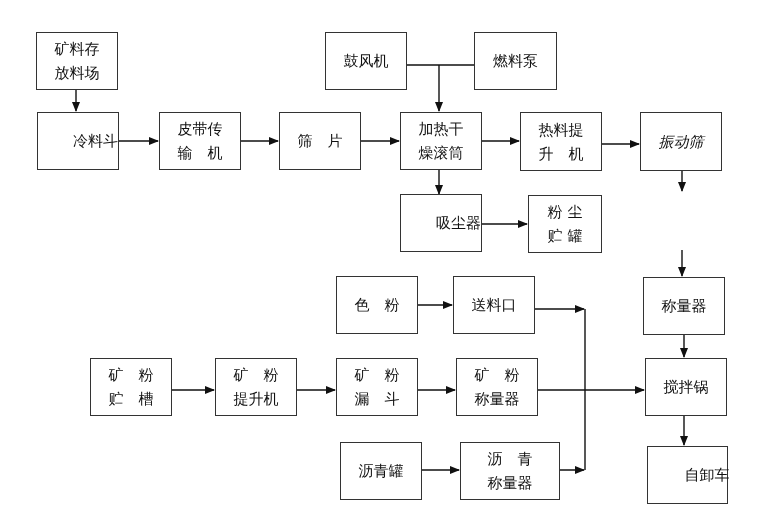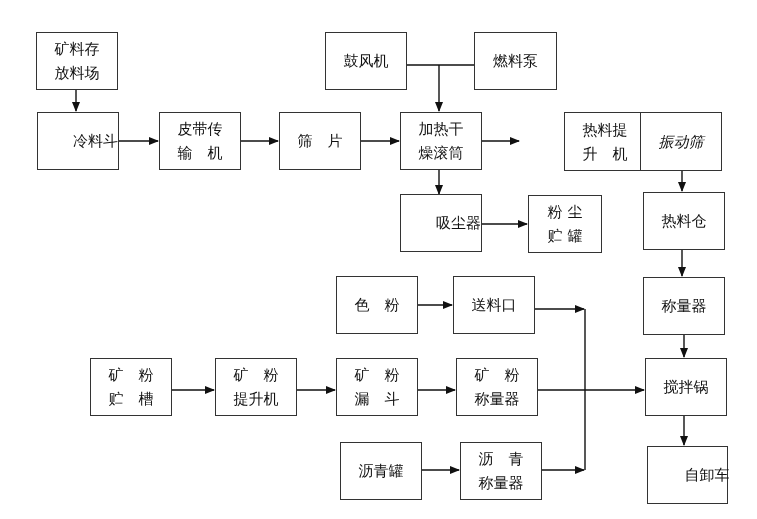--- a/index.html
+++ b/index.html
@@ -84,37 +84,34 @@
     <span>皮带传</span>
     <span>输　机</span>
   </div>
   <div class="box" style="left:279px;top:112px;width:82px;height:58px;">
     <span>筛　片</span>
   </div>
   <div class="box" style="left:400px;top:112px;width:82px;height:58px;">
     <span>加热干</span>
     <span>燥滚筒</span>
   </div>
-  <div class="box" style="left:520px;top:112px;width:82px;height:59px;margin-left:44px;">
+  <div class="box" style="left:520px;top:112px;width:82px;height:59px;">
     <span>热料提</span>
     <span>升　机</span>
   </div>
   <div class="box" style="left:640px;top:112px;width:82px;height:59px;font-style:italic;">
     <span>振动筛</span>
   </div>
 
   <div class="box" style="left:400px;top:194px;width:82px;height:58px;align-items:flex-end;">
     <span>吸尘器</span>
   </div>
   <div class="box" style="left:528px;top:195px;width:74px;height:58px;">
     <span>粉 尘</span>
     <span>贮 罐</span>
-  </div>
-  <div class="box" style="left:643px;top:192px;width:82px;height:58px;">
-    <span>热料仓</span>
   </div>
 
   <div class="box" style="left:336px;top:276px;width:82px;height:58px;">
     <span>色　粉</span>
   </div>
   <div class="box" style="left:453px;top:276px;width:82px;height:58px;">
     <span>送料口</span>
   </div>
   <div class="box" style="left:643px;top:277px;width:82px;height:58px;">
     <span>称量器</span>
@@ -136,20 +133,20 @@
     <span>矿　粉</span>
     <span>称量器</span>
   </div>
   <div class="box" style="left:645px;top:358px;width:82px;height:58px;">
     <span>搅拌锅</span>
   </div>
 
   <div class="box" style="left:340px;top:442px;width:82px;height:58px;">
     <span>沥青罐</span>
   </div>
-  <div class="box" style="left:460px;top:442px;width:82px;height:58px;">
+  <div class="box" style="left:460px;top:442px;width:100px;height:58px;">
     <span>沥　青</span>
     <span>称量器</span>
   </div>
   <div class="box" style="left:647px;top:446px;width:81px;height:58px;padding-left:39px;">
     <span>自卸车</span>
   </div>
 </div>
 
 </body></html>

